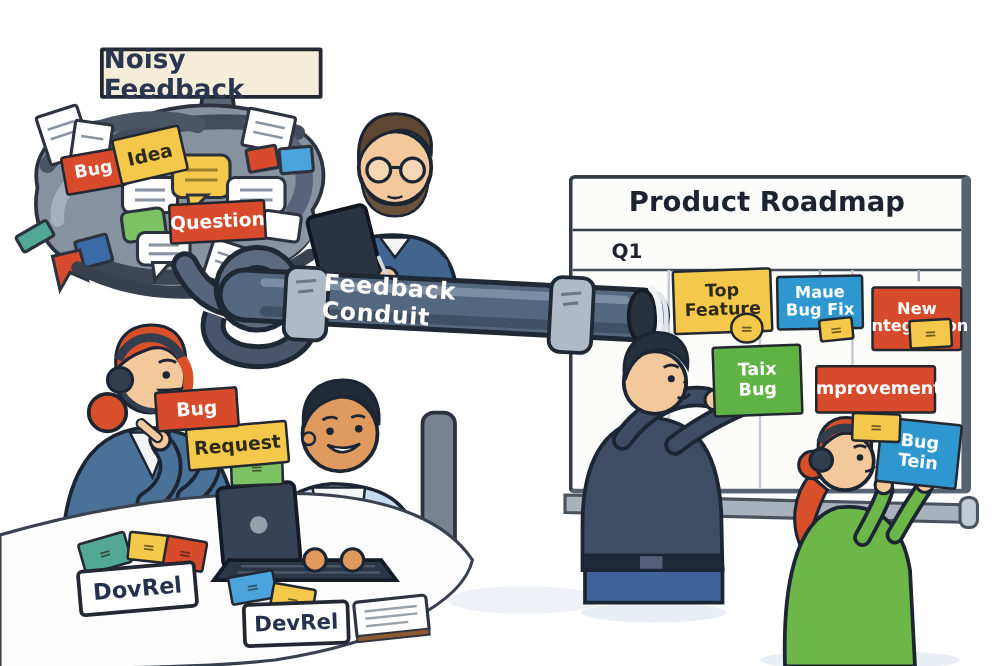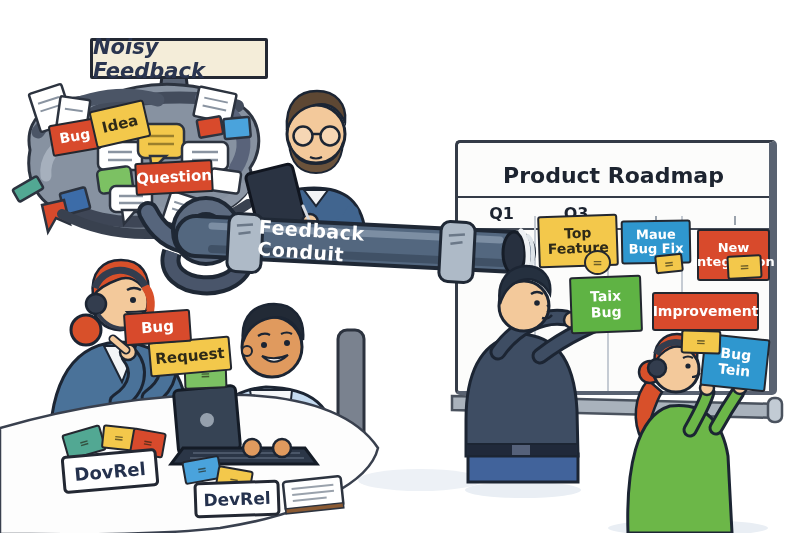--- a/index.html
+++ b/index.html
@@ -3,21 +3,21 @@
 <meta charset="utf-8">
 <style>
   html,body{margin:0;padding:0;background:#fff;}
   .scene{position:relative;width:800px;height:533px;background:#ffffff;overflow:hidden;
          font-family:"DejaVu Sans",sans-serif;}
   
   #board{position:absolute;left:455px;top:140px;width:322px;height:255px;z-index:1;
          background:#fcfcfb;border:3px solid #343b47;border-right:8px solid #596271;
          border-bottom:4px solid #596271;border-radius:5px;box-sizing:border-box;}
   .board-title{height:40px;line-height:40px;text-align:center;font-size:22px;font-weight:bold;
-               color:#1d2430;border-bottom:2.5px solid #343b47;margin-top:13px;}
+               color:#1d2430;border-bottom:2.5px solid #343b47;}
   .board-quarters{display:grid;grid-template-columns:76px 73px 74px 1fr;height:30px;
                   border-bottom:2.5px solid #454c58;}
   .board-quarters span{display:flex;align-items:center;justify-content:center;
                        font-size:16px;font-weight:bold;color:#1d2430;padding-left:11px;}
   .divider{position:absolute;top:73px;bottom:0;width:2px;background:#c5cbd3;}
   #div1{left:76px}#div2{left:149px}#div3{left:223px}
   .string{position:absolute;top:73px;height:9px;width:2px;background:#9aa2ac;}
   #str1{left:119px}#str2{left:197px}#str3{left:276px}
   
   #art{position:absolute;left:0;top:0;z-index:2;}
@@ -27,58 +27,57 @@
         border:2.5px solid #23272f;border-radius:3px;box-sizing:border-box;color:#fff;}
   .n-red{background:#d84a2c;} .n-yellow{background:#f3c84b;color:#2e2a18;}
   .n-blue{background:#2f97cf;} .n-green{background:#5fb344;}
   #note-funnel-bug{left:50px;top:121px;width:50px;height:32px;transform:rotate(-10deg);font-size:14px;}
   #note-funnel-idea{left:92px;top:105px;width:56px;height:38px;transform:rotate(-13deg);font-size:15px;}
   #note-funnel-question{left:135px;top:161px;width:78px;height:33px;transform:rotate(-3deg);font-size:15px;}
   #note-top-feature{left:538px;top:215px;width:80px;height:52px;transform:rotate(-2deg);font-size:14px;}
   #note-maue{left:621px;top:220px;width:70px;height:44px;transform:rotate(-1deg);font-size:13px;}
   #note-new-integration{left:697px;top:229px;width:73px;height:52px;font-size:13px;}
   #note-taix{left:570px;top:276px;width:72px;height:57px;transform:rotate(-2deg);font-size:14px;}
-  #note-improvement{left:652px;top:292px;width:107px;height:39px;font-size:14px;}
+  #note-improvement{left:652px;top:292px;width:97px;height:39px;font-size:14px;}
   #note-bug-tein{left:702px;top:336px;width:66px;height:53px;transform:rotate(6deg);font-size:14px;}
   #note-desk-bug{left:124px;top:311px;width:67px;height:33px;transform:rotate(-4deg);font-size:15px;z-index:5;}
   #note-desk-request{left:149px;top:339px;width:82px;height:35px;transform:rotate(-5deg);font-size:15px;z-index:4;}
   .mini{position:absolute;z-index:3;border:2.5px solid #23272f;border-radius:3px;box-sizing:border-box;
         display:flex;align-items:center;justify-content:center;font-weight:bold;color:rgba(35,35,20,.65);font-size:12px;}
   .mini::after{content:"=";}
   #mini-tf{left:584px;top:250px;width:27px;height:25px;border-radius:50%;background:#f3c84b;}
   #mini-mb{left:655px;top:254px;width:28px;height:19px;transform:rotate(-6deg);background:#f3c84b;}
   #mini-ni{left:727px;top:255px;width:35px;height:24px;transform:rotate(-3deg);background:#f3c84b;}
   #mini-im{left:681px;top:330px;width:40px;height:24px;transform:rotate(2deg);background:#f3c84b;}
   #mini-req{left:184px;top:361px;width:43px;height:28px;transform:rotate(-2deg);background:#7cc163;z-index:3;}
   #mini-d1{left:64px;top:429px;width:40px;height:27px;transform:rotate(-16deg);background:#52a893;z-index:4;}
   #mini-d2{left:102px;top:426px;width:34px;height:24px;transform:rotate(6deg);background:#f3c84b;z-index:4;}
   #mini-d3{left:131px;top:430px;width:34px;height:26px;transform:rotate(10deg);background:#d84a2c;z-index:4;}
   #mini-d4{left:183px;top:458px;width:38px;height:24px;transform:rotate(-10deg);background:#4aa3dc;z-index:4;}
   #mini-d5{left:216px;top:468px;width:36px;height:26px;transform:rotate(10deg);background:#f3c84b;z-index:4;}
   .plate{position:absolute;z-index:5;background:#ffffff;border:3px solid #232833;border-radius:5px;
          display:flex;align-items:center;justify-content:center;font-weight:bold;color:#25324e;}
   #plate-dovrel{left:62px;top:452px;width:90px;height:32px;transform:rotate(-5deg);font-size:18px;}
   #plate-devrel{left:194px;top:481px;width:80px;height:30px;transform:rotate(-2deg);font-size:17px;}
-  #sign{position:absolute;left:90px;top:38px;width:178px;height:41px;z-index:3;background:#f4edd9;
+  #sign{position:absolute;left:80px;top:38px;width:178px;height:41px;z-index:3;background:#f4edd9;
         border:3px solid #232833;border-radius:2px;display:flex;align-items:center;justify-content:center;
-        font-size:21px;font-weight:bold;color:#2a3550;box-sizing:border-box;font-style:italic;}
+        font-size:21px;font-weight:bold;color:#2a3550;box-sizing:border-box;}
   #pipe-label{position:absolute;left:258px;top:226px;width:190px;height:36px;z-index:3;
               display:flex;align-items:center;justify-content:center;color:#fff;font-size:19px;
               font-weight:bold;transform:rotate(4deg);letter-spacing:.5px;}
 </style>
 </head>
 <body>
 
 <div class="scene">
 
   <div id="board">
     <div class="board-title">Product Roadmap</div>
     <div class="board-quarters">
       <span>Q1</span>
-      <span>Q3</span>
     </div>
     <div class="divider" id="div1"></div>
     <div class="divider" id="div2"></div>
     <div class="divider" id="div3"></div>
     <div class="string" id="str1"></div>
     <div class="string" id="str2"></div>
     <div class="string" id="str3"></div>
   </div>
 
   <svg id="art" width="800" height="533" viewBox="0 0 800 533">

